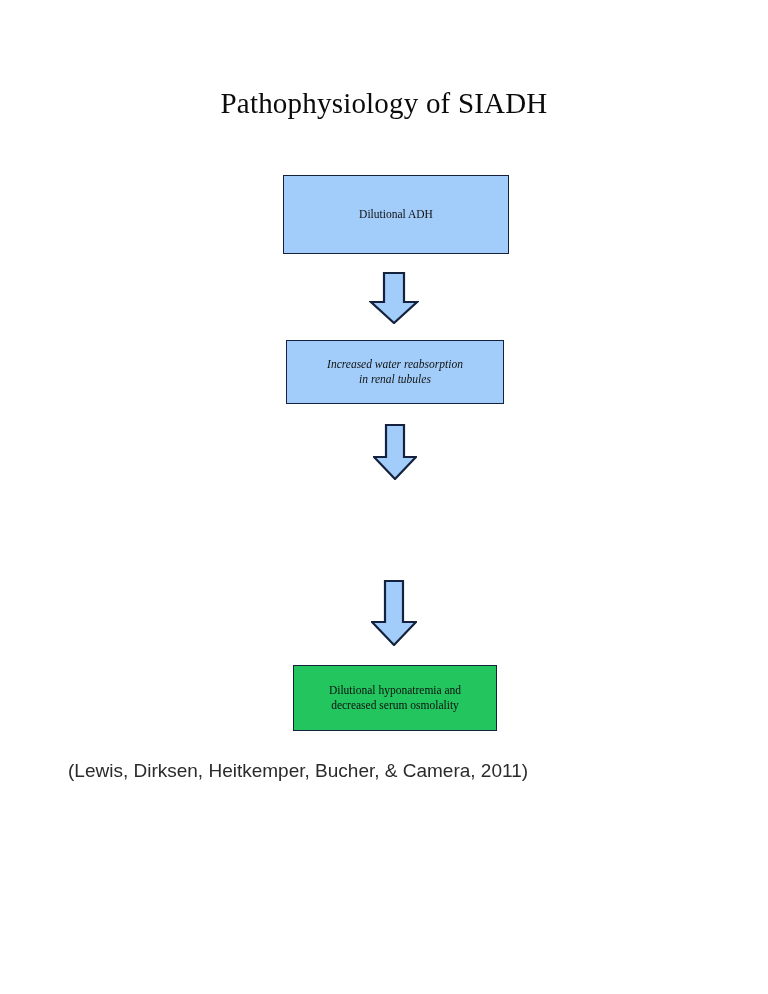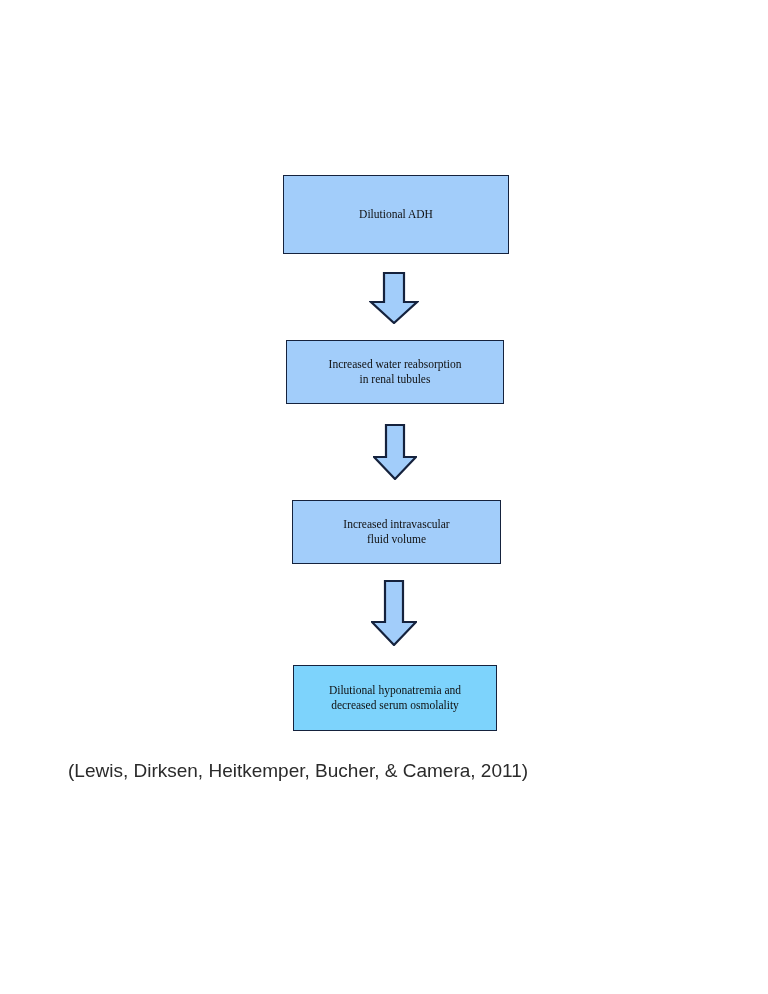--- a/index.html
+++ b/index.html
@@ -56,21 +56,21 @@
     color: #101010;
     padding: 2px 6px;
   }
   .flow-box .box-text {
     display: block;
     width: 100%;
     white-space: pre-line;
   }
 
   #box-1 { left: 283px; top: 175px;  width: 226px; height: 79px; }
-  #box-2 { left: 286px; top: 340px;  width: 218px; height: 64px; }
+  #box-2 { left: 286px; top: 340px;  width: 218px; height: 64px; font-style: italic; }
   #box-3 { left: 292px; top: 500px;  width: 209px; height: 64px; }
   #box-4 { left: 293px; top: 665px;  width: 204px; height: 66px; }
 
   
   .flow-arrow {
     position: absolute;
     display: block;
   }
   #arrow-1 { left: 369px; top: 272px; width: 50px; height: 52px; }
   #arrow-2 { left: 373px; top: 424px; width: 44px; height: 56px; }
@@ -86,47 +86,44 @@
     line-height: 18px;
     color: #2b2b2b;
     white-space: nowrap;
   }
 </style>
 </head>
 <body>
 
 <div class="page" style="background: rgb(255, 255, 255);">
 
+  <div class="doc-title">Pathophysiology of SIADH</div>
 
   <div class="flow-box" id="box-1" style="background: rgb(162, 205, 250); border-color: rgb(21, 34, 61);">
     <span class="box-text">Dilutional ADH</span>
   </div>
 
   <svg class="flow-arrow" id="arrow-1" viewBox="0 0 50 52" preserveAspectRatio="none">
     <polygon points="15,1 35,1 35,30 48,30 25,51 2,30 15,30" fill="#a2cdfa" stroke="#15223d" stroke-width="2.2" stroke-linejoin="miter"></polygon>
   </svg>
 
   <div class="flow-box" id="box-2" style="background: rgb(162, 205, 250); border-color: rgb(21, 34, 61);">
     <span class="box-text">Increased water reabsorption
 in renal tubules</span>
   </div>
 
   <svg class="flow-arrow" id="arrow-2" viewBox="0 0 44 56" preserveAspectRatio="none">
     <polygon points="13,1 31,1 31,33 43,33 22,55 1,33 13,33" fill="#a2cdfa" stroke="#15223d" stroke-width="2.2" stroke-linejoin="miter"></polygon>
   </svg>
 
-  <div class="flow-box" id="box-3" style="background: rgb(162, 205, 250); border-color: rgb(21, 34, 61);">
-    <span class="box-text">Increased intravascular
-fluid volume</span>
-  </div>
 
   <svg class="flow-arrow" id="arrow-3" viewBox="0 0 46 66" preserveAspectRatio="none">
     <polygon points="14,1 32,1 32,42 45,42 23,65 1,42 14,42" fill="#a2cdfa" stroke="#15223d" stroke-width="2.2" stroke-linejoin="miter"></polygon>
   </svg>
 
-  <div class="flow-box" id="box-4" style="background: #7dd3fc; border-color: rgb(21, 34, 61);">
+  <div class="flow-box" id="box-4" style="background: #22c55e; border-color: rgb(21, 34, 61);">
     <span class="box-text">Dilutional hyponatremia and
 decreased serum osmolality</span>
   </div>
 
   <div class="citation" style="color: rgb(43, 43, 43);">(Lewis, Dirksen, Heitkemper, Bucher, &amp; Camera, 2011)</div>
 
 </div>
 
 </body></html>

